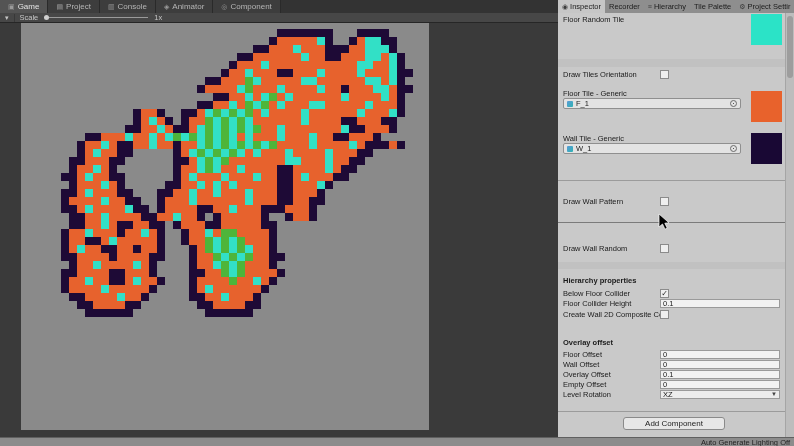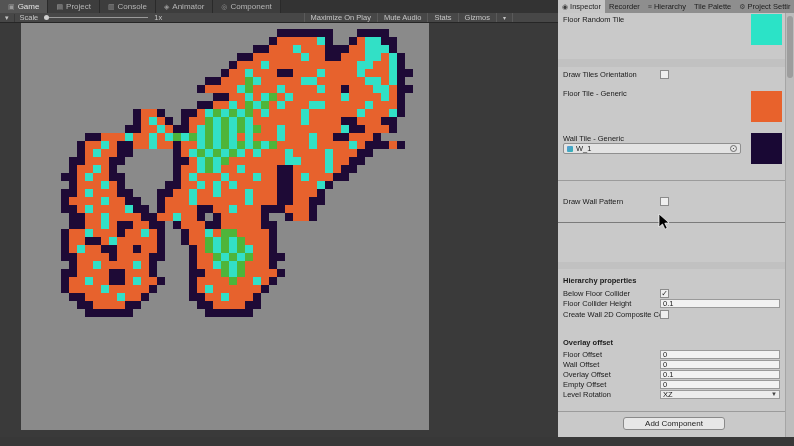--- a/index.html
+++ b/index.html
@@ -135,27 +135,20 @@
 
   </div>
 
   <div class="toolbar">
     <span class="display-caret">▾</span>
     <span class="scale-label">Scale</span>
     <span class="slider-track">
       <span class="slider-knob"></span>
     </span>
     <span>1x</span>
-    <span class="toolbar-right">
-    <span class="tbtn">Maximize On Play</span>
-        <span class="tbtn">Mute Audio</span>
-        <span class="tbtn">Stats</span>
-        <span class="tbtn">Gizmos</span>
-        <span class="tbtn" style="font-size: 6px;">▾</span>
-      </span>
   </div>
 
   <div class="game-region">
     <div class="viewport">
       <div class="tilemap" style="grid-template-columns: repeat(44, 8px);">
           <div></div>
           <div></div>
           <div></div>
           <div></div>
           <div></div>
@@ -1751,20 +1744,25 @@
     </div>
     <div class="swatch" style="top: 1px; background: rgb(43, 227, 199);"></div>
 
     <div class="irow" style="top:56px;">
       <span class="ilabel">Draw Tiles Orientation</span>
       <span class="checkbox"></span>
     </div>
 
     <div class="irow" style="top:75px;">
       <span class="ilabel">Floor Tile - Generic</span>
+    </div>
+    <div class="objfield" style="top:85px;">
+      <span class="obj-icon"></span>
+      <span>F_1</span>
+      <span class="obj-picker"></span>
     </div>
     <div class="swatch" style="top: 78px; background: rgb(232, 98, 44);"></div>
 
     <div class="irow" style="top:120px;">
       <span class="ilabel">Wall Tile - Generic</span>
     </div>
     <div class="objfield" style="top:130px;">
       <span class="obj-icon"></span>
       <span>W_1</span>
       <span class="obj-picker"></span>
@@ -1773,20 +1771,24 @@
 
     <div class="divider" style="top:167px;"></div>
 
     <div class="irow" style="top:183px;">
       <span class="ilabel">Draw Wall Pattern</span>
       <span class="checkbox"></span>
     </div>
 
     <div class="divider strong" style="top:209px;"></div>
 
+    <div class="irow" style="top:230px;">
+      <span class="ilabel">Draw Wall Random</span>
+      <span class="checkbox"></span>
+    </div>
 
     <div class="irow" style="top:262px;">
       <span class="iheader">Hierarchy properties</span>
     </div>
     <div class="irow" style="top:275px;">
       <span class="ilabel">Below Floor Collider</span>
       <span class="checkbox">✓</span>
     </div>
     <div class="irow" style="top:285px;">
       <span class="ilabel">Floor Collider Height</span>
@@ -1826,18 +1828,21 @@
 
     <div class="divider" style="top:398px;"></div>
 
     <div class="add-btn">Add Component</div>
 
     <div class="scrollbar">
       <div class="scroll-thumb"></div>
     </div>
   </div>
 
+  <div class="statusbar">
+    <span>Auto Generate Lighting Off</span>
+  </div>
 
   <svg class="mouse-cursor" width="12" height="18" viewBox="0 0 12 18">
     <path d="M1 1 L1 14 L4.5 11 L7 16.2 L9.2 15.1 L6.8 10.2 L11 9.8 Z" fill="#000" stroke="#fff" stroke-width="0.7"></path>
   </svg>
 
 </div>
 
 </body></html>

